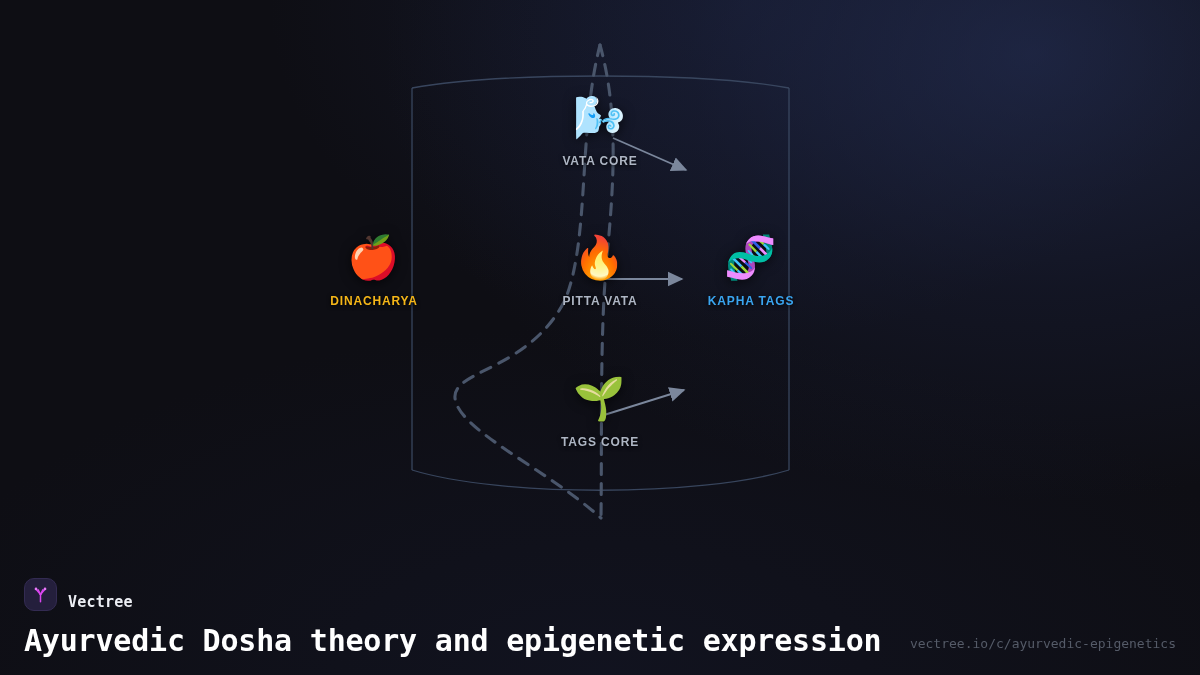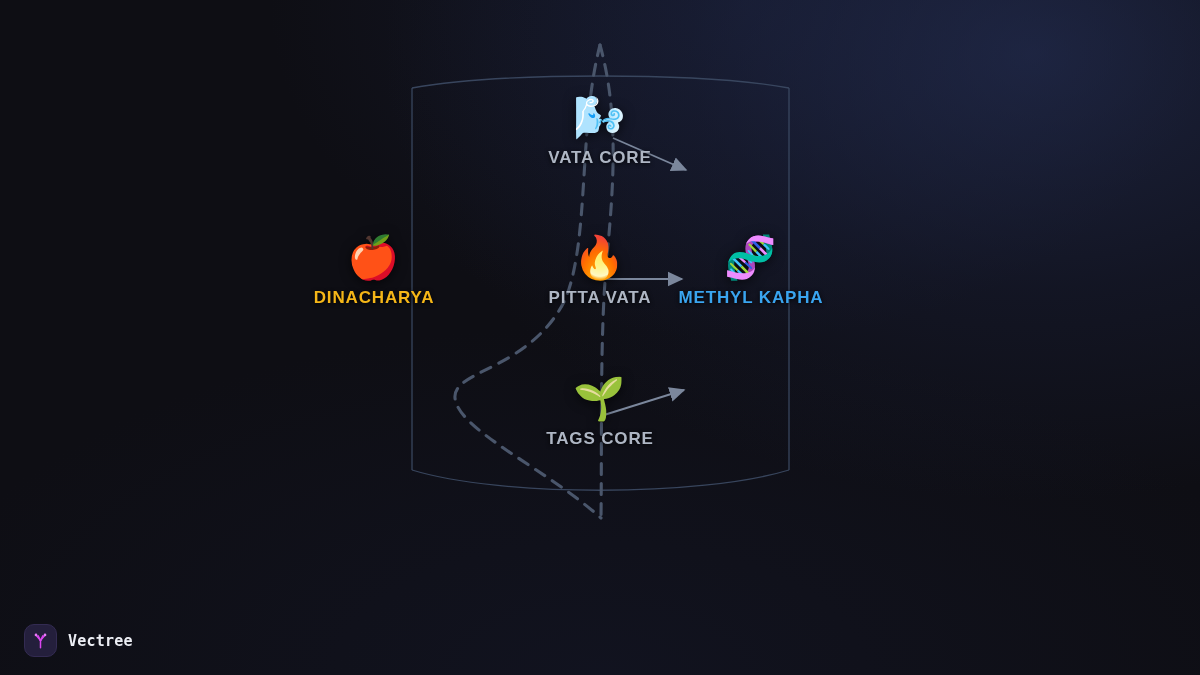--- a/index.html
+++ b/index.html
@@ -32,42 +32,43 @@
     user-select:none;
   }
   .node .glyph {
     font-size:42px;
     line-height:52px;
     display:block;
     filter: drop-shadow(0 2px 6px rgba(0,0,0,0.65));
   }
   .node .nlabel {
     display:block;
-    margin-top:4px;
-    font-size:17px;
+    margin-top:10px;
+    font-size:12px;
     font-weight:700;
     letter-spacing:0.85px;
     color:#aeb6c4;
     text-shadow:0 1px 4px rgba(0,0,0,0.9);
     white-space:nowrap;
   }
   .node.accent-gold .nlabel { color:#f5b618; }
   .node.accent-blue .nlabel { color:#3aa5f0; }
 
   
   #footer {
     position:absolute;
     left:0; bottom:0;
     width:1200px;
     padding:0 24px 18px 24px;
   }
   #brand-row {
     display:flex;
-    align-items:center;
+    align-items:flex-end;
     gap:11px;
+    margin-bottom:14px;
   }
   #brand-logo {
     width:33px; height:33px;
     border-radius:10px;
     background:#241f3c;
     border:1px solid #332b52;
     display:flex; align-items:center; justify-content:center;
     flex:0 0 auto;
   }
   #brand-name {
@@ -144,21 +145,21 @@
     <span class="nlabel">DINACHARYA</span>
   </div>
 
   <div class="node" style="left:600px; top:232px;">
     <span class="glyph">🔥</span>
     <span class="nlabel">PITTA VATA</span>
   </div>
 
   <div class="node accent-blue" style="left:751px; top:232px;">
     <span class="glyph">🧬</span>
-    <span class="nlabel">METHYL KAPHA</span>
+    <span class="nlabel">KAPHA TAGS</span>
   </div>
 
   <div class="node" style="left:600px; top:373px;">
     <span class="glyph">🌱</span>
     <span class="nlabel">TAGS CORE</span>
   </div>
 
   <div id="footer">
 
     <div id="brand-row">
@@ -171,16 +172,20 @@
             <path d="M12 12 L9 6"></path>
             <path d="M12 12 L15 6"></path>
           </g>
           <circle cx="6.3" cy="5" r="1.7" fill="#e879f9"></circle>
           <circle cx="17.7" cy="5" r="1.7" fill="#e879f9"></circle>
         </svg>
       </div>
       <span id="brand-name">Vectree</span>
     </div>
 
+    <div id="title-row">
+      <h1 id="page-title">Ayurvedic Dosha theory and epigenetic expression</h1>
+      <span id="site-url">vectree.io/c/ayurvedic-epigenetics</span>
+    </div>
 
   </div>
 
 </div>
 
 </body></html>

